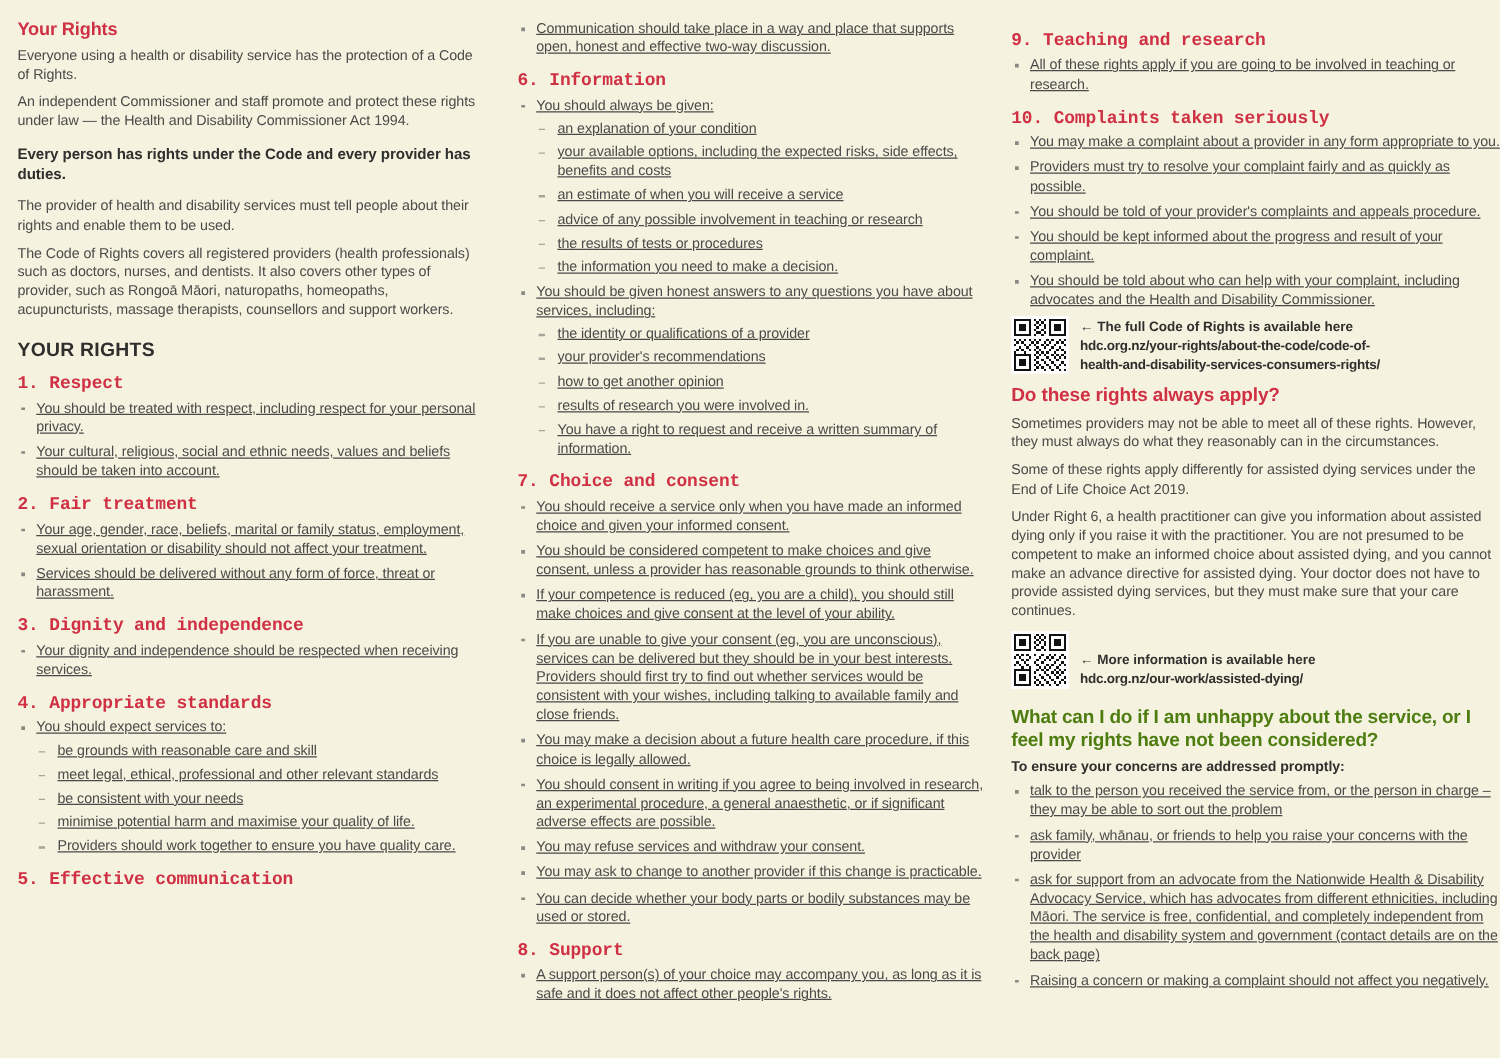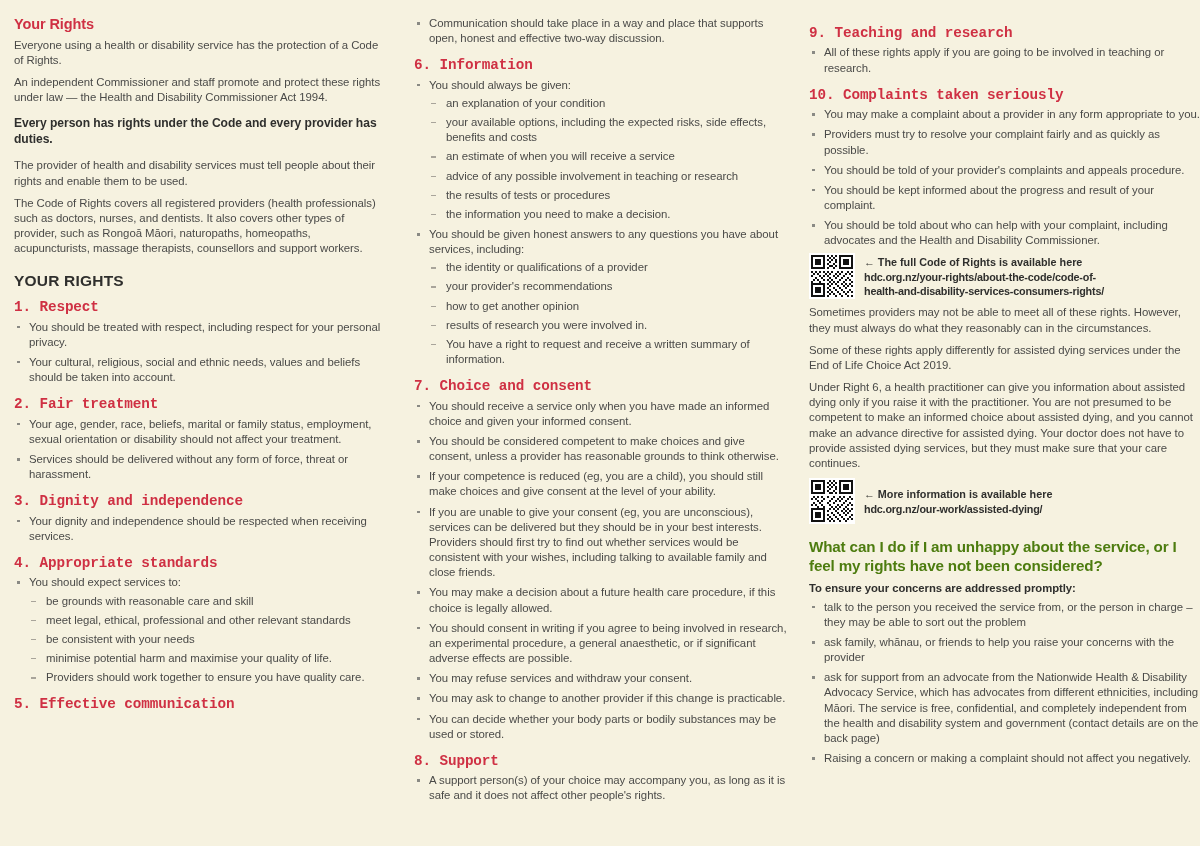--- a/index.html
+++ b/index.html
@@ -92,20 +92,21 @@
     margin: 0 0 2px 0;
     padding: 0;
   }
   ul.lv1 > li {
     position: relative;
     padding-left: 15px;
     margin-bottom: 5px;
     font-size: 11.4px;
     line-height: 1.33;
     letter-spacing: -0.05px;
+    text-decoration: underline;
   }
   ul.lv1 > li:before {
     content: "";
     position: absolute;
     left: 3px;
     top: 6px;
     width: 2.6px;
     height: 2.6px;
     background: #8a8a84;
   }
@@ -129,21 +130,21 @@
     top: 7px;
     width: 5px;
     height: 1.4px;
     background: #a8a49a;
   }
   li > span { display: block; }
 
   
   .qr-block {
     display: flex;
-    align-items: center;
+    align-items: flex-end;
     margin: 0 0 6px 0;
     gap: 9px;
   }
   .qr {
     width: 46px;
     height: 46px;
     flex: 0 0 46px;
     background: #ffffff;
     padding: 2px;
     box-sizing: border-box;
@@ -492,20 +493,21 @@
           </g>
         </svg>
       </div>
       <div class="qr-text">
         <span class="qr-arrow">←</span><span>The full Code of Rights is available here</span><br>
         <span class="qr-url">hdc.org.nz/your-rights/about-the-code/code-of-</span><br>
         <span class="qr-url">health-and-disability-services-consumers-rights/</span>
       </div>
     </div>
 
+    <div class="h-red tight" style="font-size:15.2px;margin-top:9px;margin-bottom:6px;">Do these rights always apply?</div>
     <p>Sometimes providers may not be able to meet all of these rights. However, they must always do what they reasonably can in the circumstances.</p>
     <p>Some of these rights apply differently for assisted dying services under the End of Life Choice Act 2019.</p>
     <p>Under Right 6, a health practitioner can give you information about assisted dying only if you raise it with the practitioner. You are not presumed to be competent to make an informed choice about assisted dying, and you cannot make an advance directive for assisted dying. Your doctor does not have to provide assisted dying services, but they must make sure that your care continues.</p>
 
     <div class="qr-block">
       <div class="qr">
         <svg viewBox="0 0 21 21" shape-rendering="crispEdges">
           <rect width="21" height="21" fill="#ffffff"></rect>
           <g fill="#111111">
             <rect x="0" y="0" width="7" height="1"></rect>

